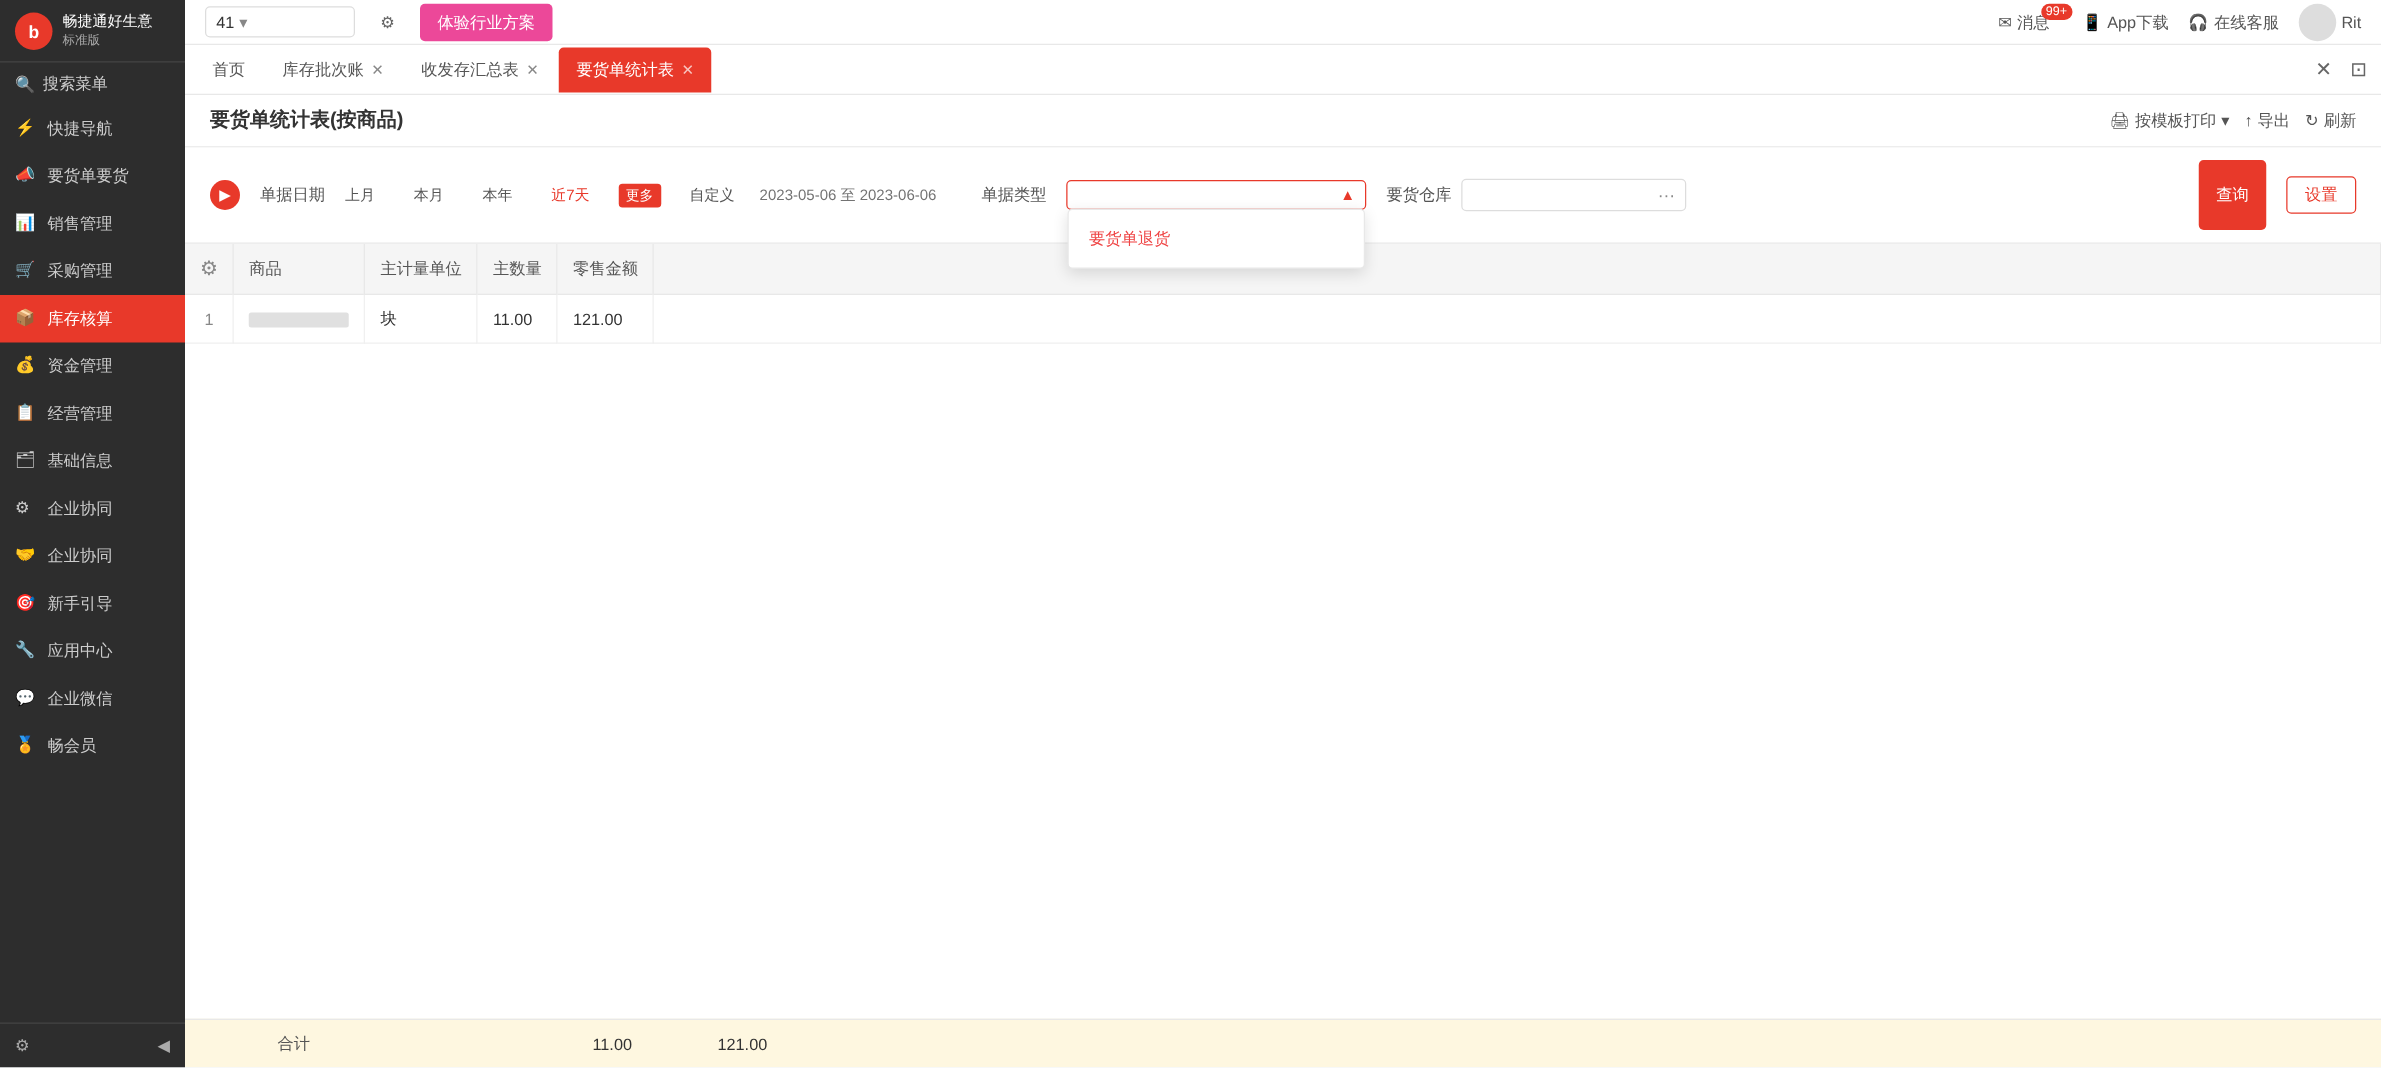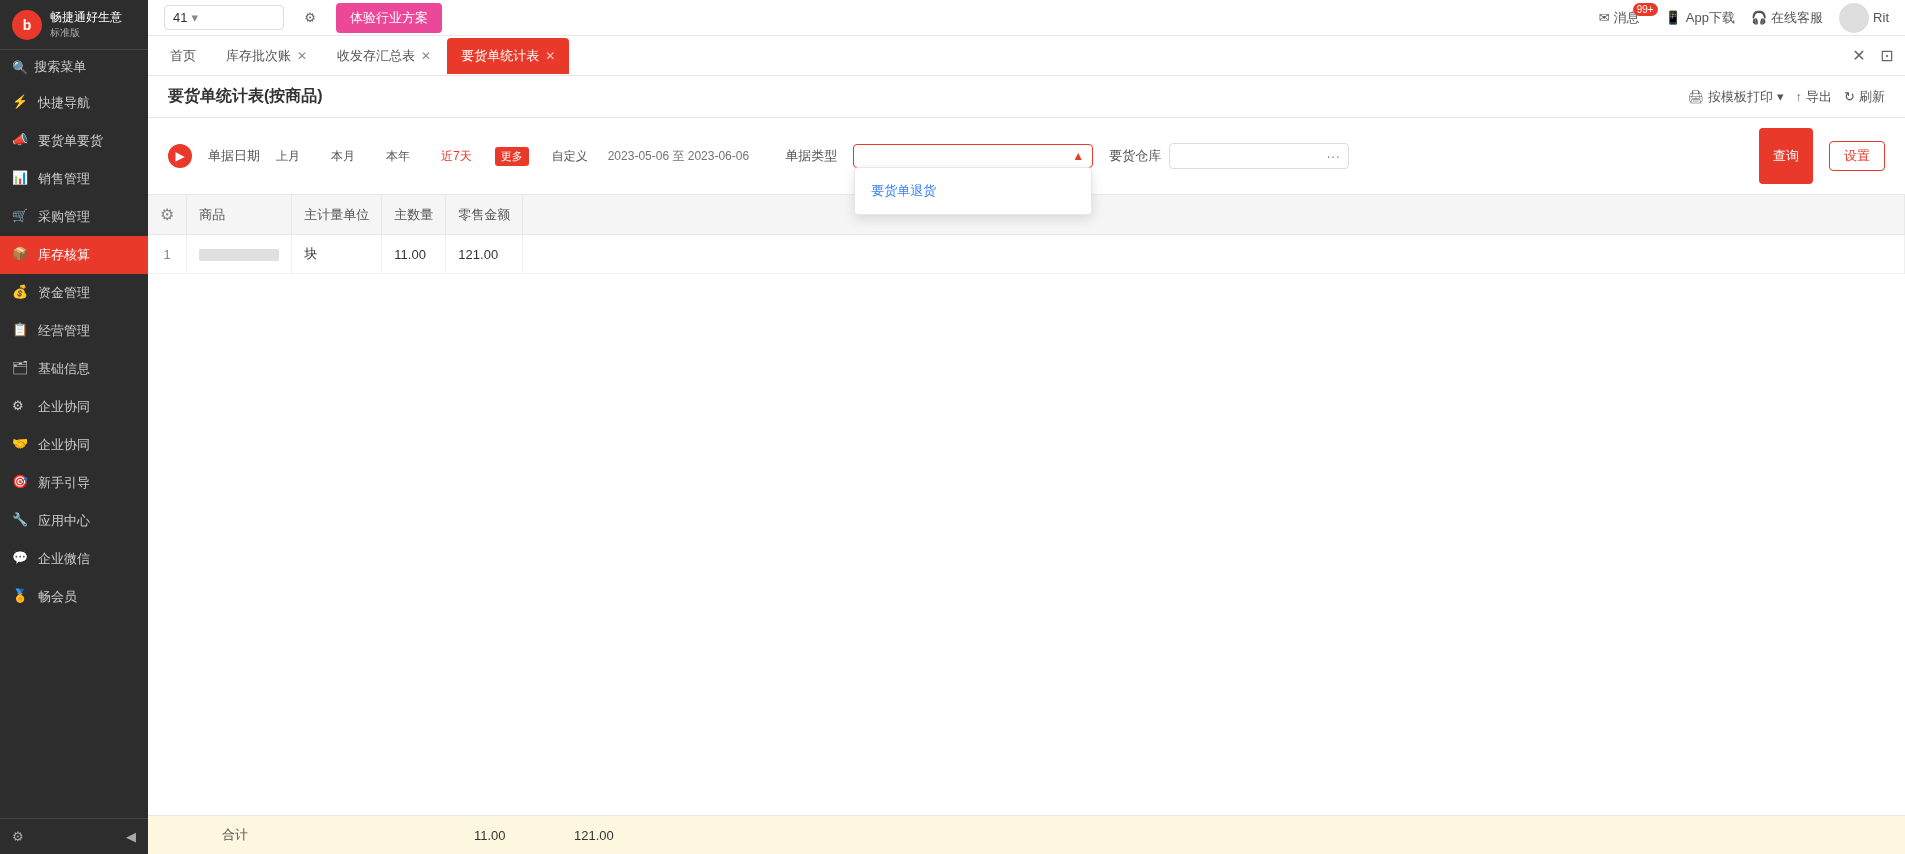--- a/index.html
+++ b/index.html
@@ -370,21 +370,21 @@
       border-radius: 4px;
       box-shadow: 0 4px 12px rgba(0,0,0,0.12);
       z-index: 100;
       min-width: 200px;
       padding: 4px 0;
     }
     .dropdown-item {
       padding: 10px 16px;
       font-size: 13px;
       cursor: pointer;
-      color: #3b82f6;
+      color: #ef4444;
     }
     .dropdown-item.selected { background: #fff0ef; color: #e8392a; }
 
     
     .table-wrapper {
       flex: 1;
       overflow: auto;
       background: #fff;
       margin: 0;
     }

